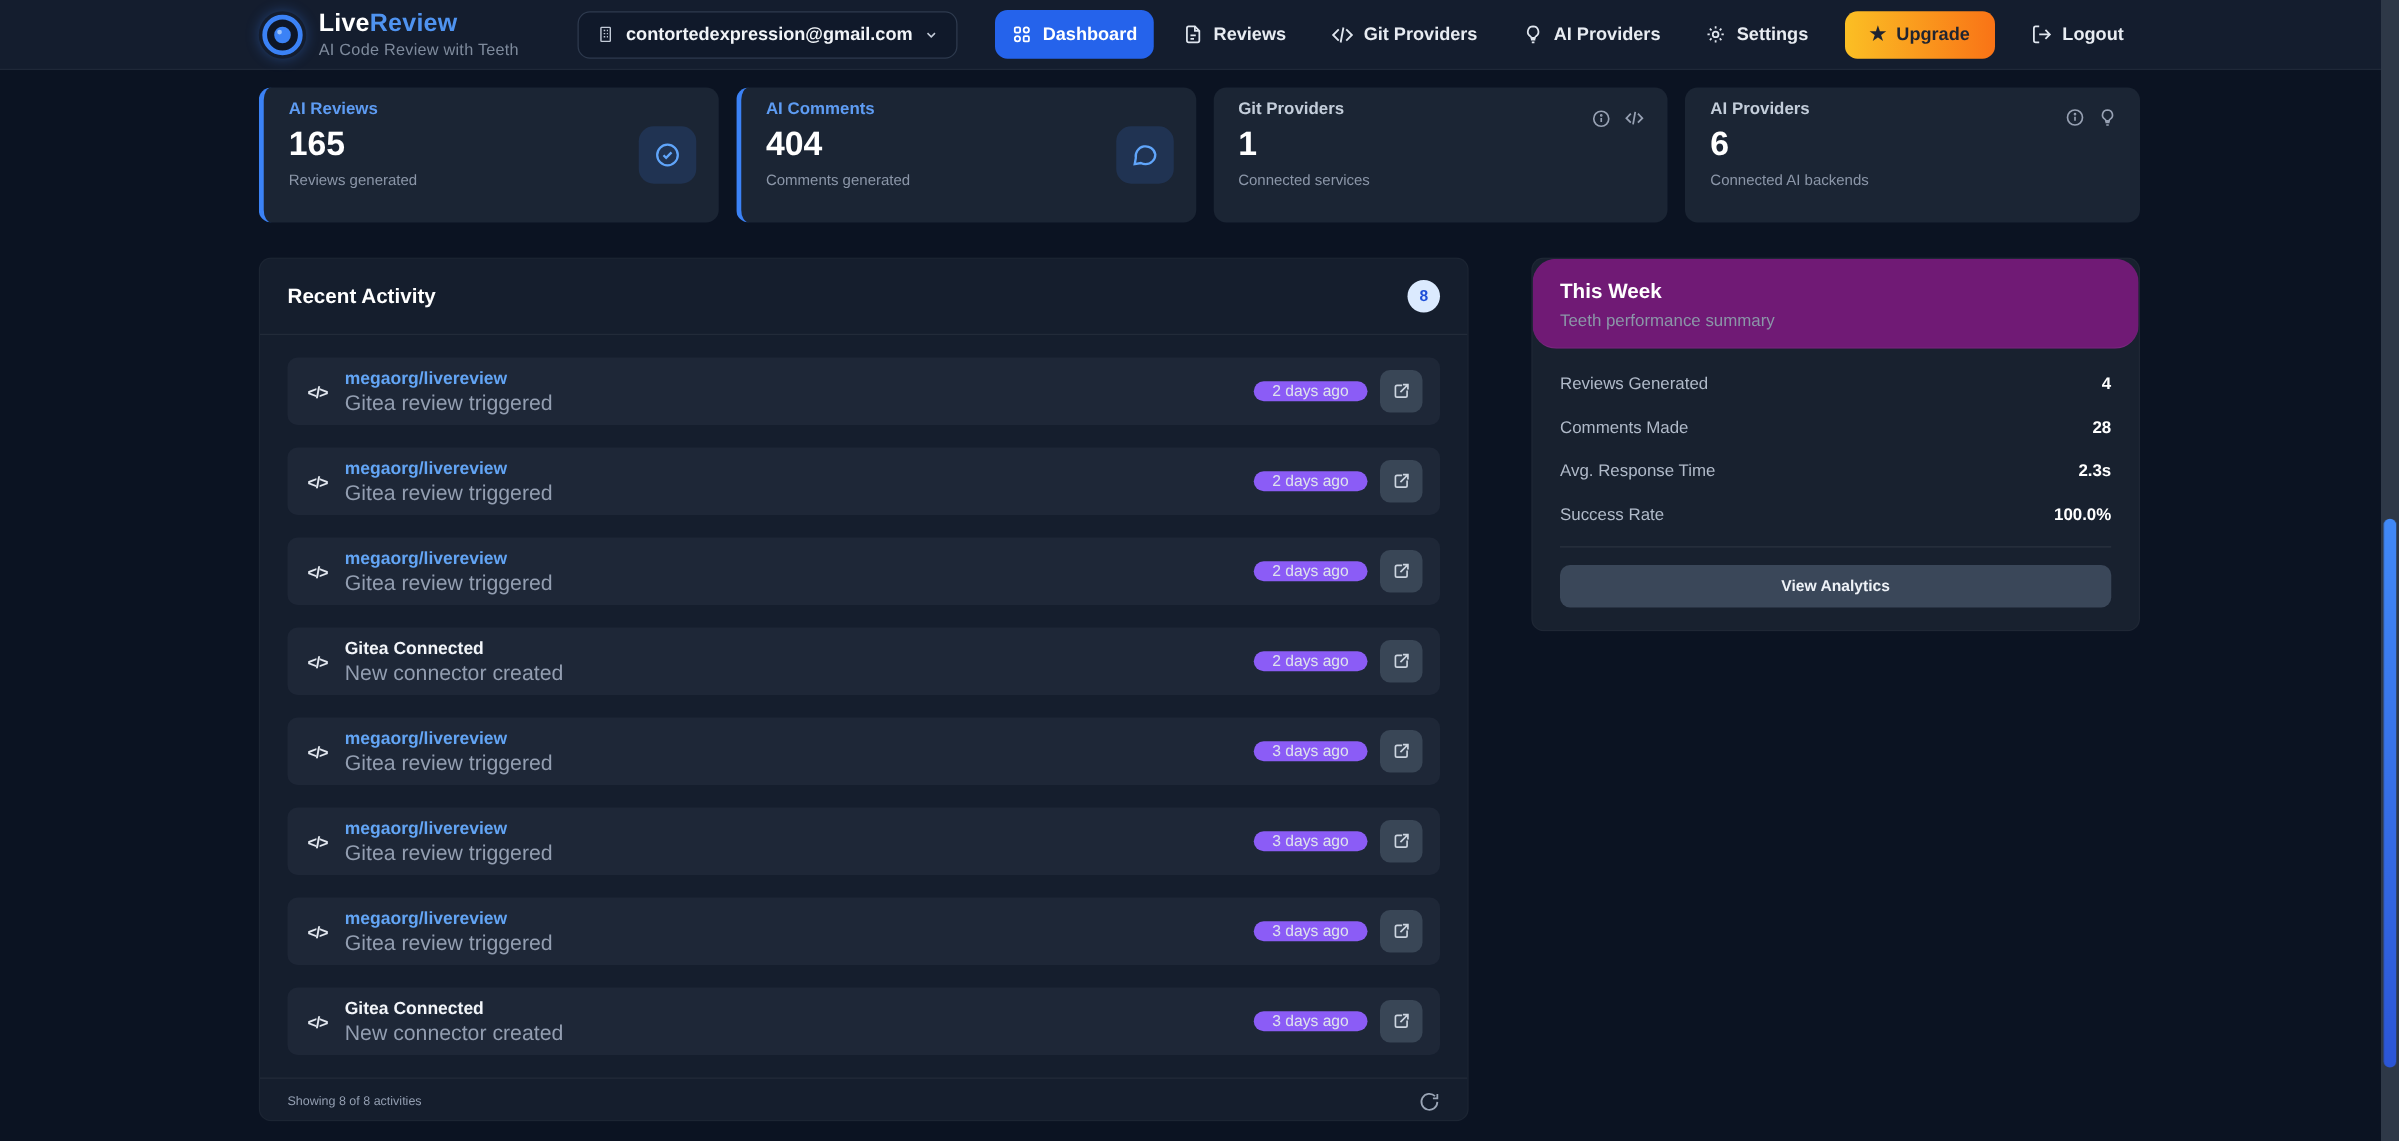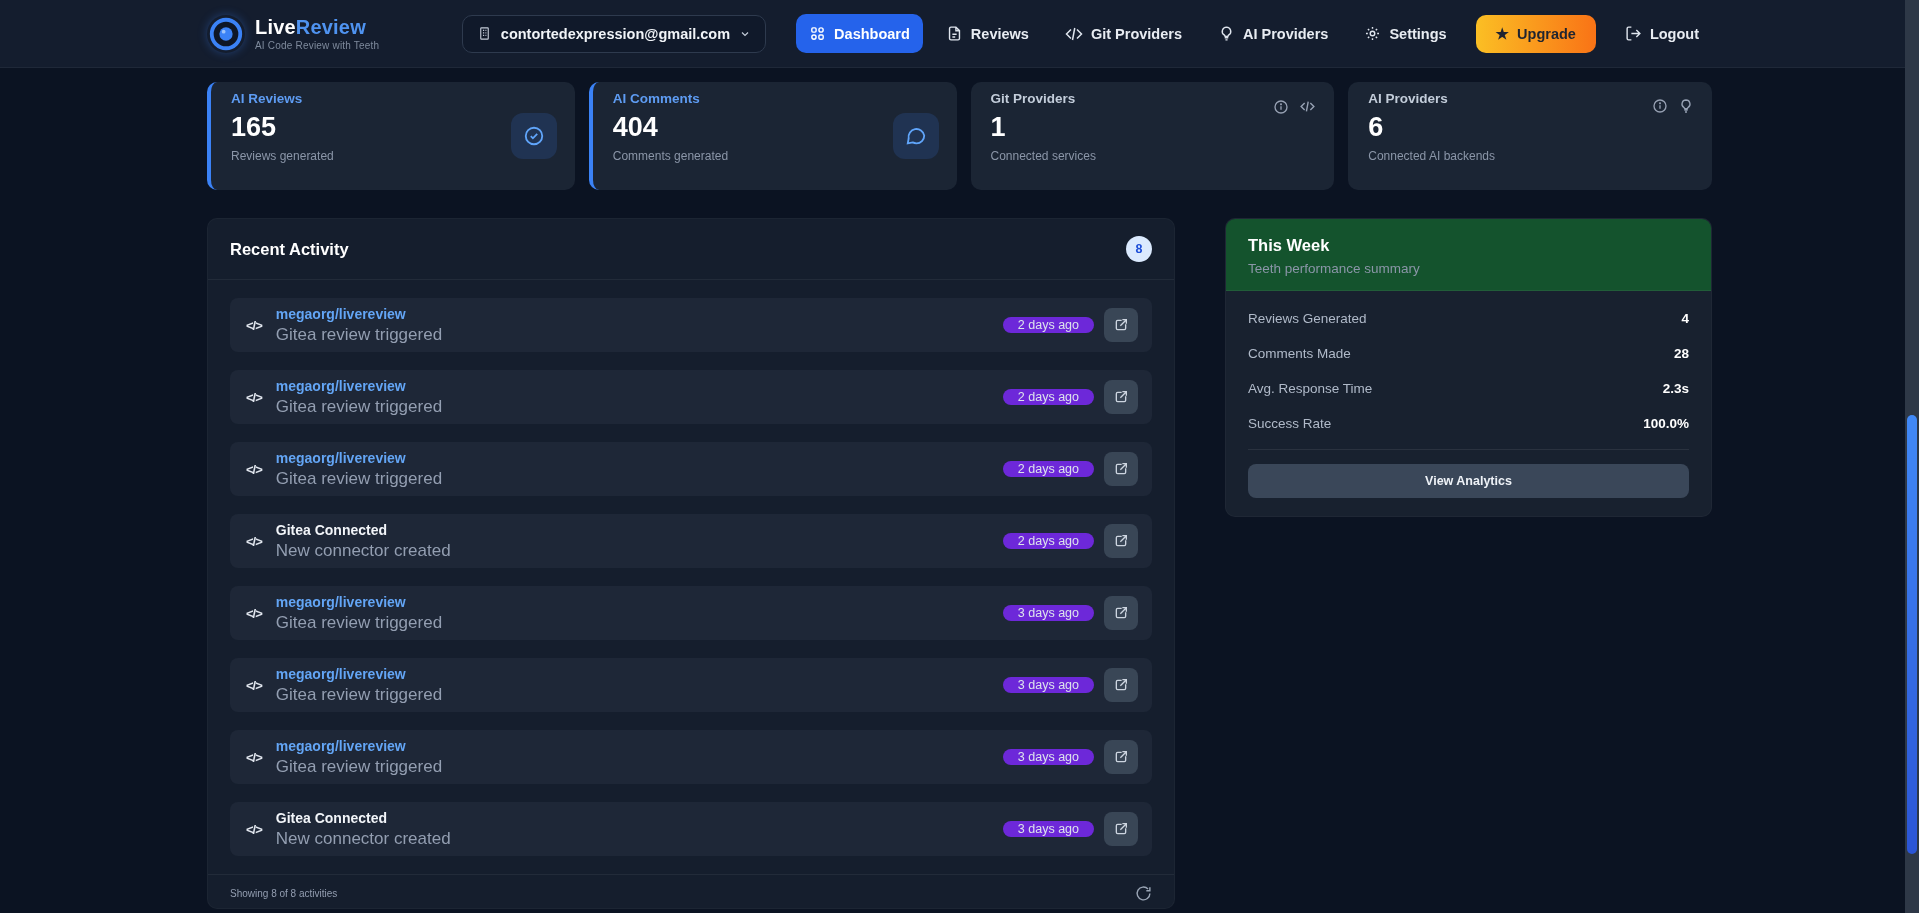--- a/index.html
+++ b/index.html
@@ -6,34 +6,34 @@
   html,body { width:1919px; height:913px; overflow:hidden; }
   body {
     background:#0b1322;
     font-family:"Liberation Sans", sans-serif;
     color:#e8ecf2;
   }
   .container { max-width:1505px; margin:0 auto; }
 
   
   .navbar {
-    height:68px; background:#141d2e;
+    height:56px; background:#141d2e;
     border-bottom:1px solid rgba(255,255,255,0.05);
   }
   .navbar .container { display:flex; align-items:center; height:100%; }
   .brand { display:flex; align-items:center; gap:10px; }
   .logo-ring {
     width:38px; height:38px; border-radius:50%;
     display:flex; align-items:center; justify-content:center;
     box-shadow:0 0 10px rgba(59,130,246,0.35);
   }
   .brand-text .brand-line { font-size:20px; font-weight:800; letter-spacing:.2px; }
   .brand-text .p1 { color:#ffffff; }
   .brand-text .p2 { color:#4f93f0; }
-  .brand-text .tagline { font-size:10px; color:#7e8a9c; margin-top:1px; letter-spacing:.2px; }
+  .brand-text .tagline { font-size:13px; color:#7e8a9c; margin-top:1px; letter-spacing:.2px; }
 
   .nav-right { margin-left:auto; display:flex; align-items:center; gap:10px; }
 
   .account-select {
     display:flex; align-items:center; gap:9px;
     border:1px solid #2e3a4e; border-radius:10px;
     padding:10px 14px; background:#10192a;
     font-size:14.5px; font-weight:700; color:#f1f4f8;
     cursor:pointer; margin-right:20px;
   }
@@ -106,21 +106,21 @@
     background:#1e2737; border-radius:8px; padding:0 14px 0 16px;
   }
   .code-ic { font-size:13px; font-weight:800; color:#e2e7ef; letter-spacing:-1px; margin-right:14px; }
   .arow-text { flex:1; }
   .arow-title { font-size:14px; font-weight:700; }
   .arow-title.link { color:#63a5f5; cursor:pointer; }
   .arow-title.plain { color:#f2f5f9; }
   .arow-sub { font-size:17px; color:#939eb1; margin-top:3px; }
   .arow-right { display:flex; align-items:center; gap:10px; }
   .time-pill {
-    background:#6d28d9; color:#dde3ec; font-size:12.5px;
+    background:#8b5cf6; color:#dde3ec; font-size:12.5px;
     padding:1px 15px; border-radius:15px; white-space:nowrap;
   }
   .ext-btn {
     width:34px; height:34px; border-radius:8px; background:#394656;
     border:none; cursor:pointer;
     display:flex; align-items:center; justify-content:center;
   }
   .ext-btn svg { stroke:#cdd5e0; }
   .activity-footer {
     border-top:1px solid rgba(255,255,255,0.06);
@@ -128,21 +128,21 @@
   }
   .footer-text { font-size:10px; color:#939eb1; }
   .refresh-btn { background:none; border:none; cursor:pointer; display:flex; }
   .refresh-btn svg { stroke:#9aa5b5; }
 
   
   .week-panel {
     width:487px; background:#18212f; border-radius:10px;
     border:1px solid rgba(255,255,255,0.03); overflow:hidden;
   }
-  .week-header { padding:17px 22px 14px 22px; background:#14532d; border-bottom:1px solid rgba(255,255,255,0.06); }
+  .week-header { padding:17px 22px 14px 22px; background:#701a75; border-bottom:1px solid rgba(255,255,255,0.06);border-radius:19px; }
   .week-title { font-size:16.5px; font-weight:800; color:#ffffff; }
   .week-sub { font-size:13.5px; color:#8b96a8; margin-top:6px; }
   .week-body { padding:10px 22px 18px 22px; }
   .week-row { display:flex; align-items:center; justify-content:space-between; padding:10px 0; }
   .week-label { font-size:13.5px; color:#b0bac9; }
   .week-value { font-size:13.5px; font-weight:800; color:#ffffff; }
   .week-divider { border-top:1px solid rgba(255,255,255,0.08); margin:8px 0 14px 0; }
   .analytics-btn {
     width:100%; height:34px; border:none; border-radius:8px;
     background:#3a4759; color:#eef2f7; font-size:12.5px; font-weight:700;

